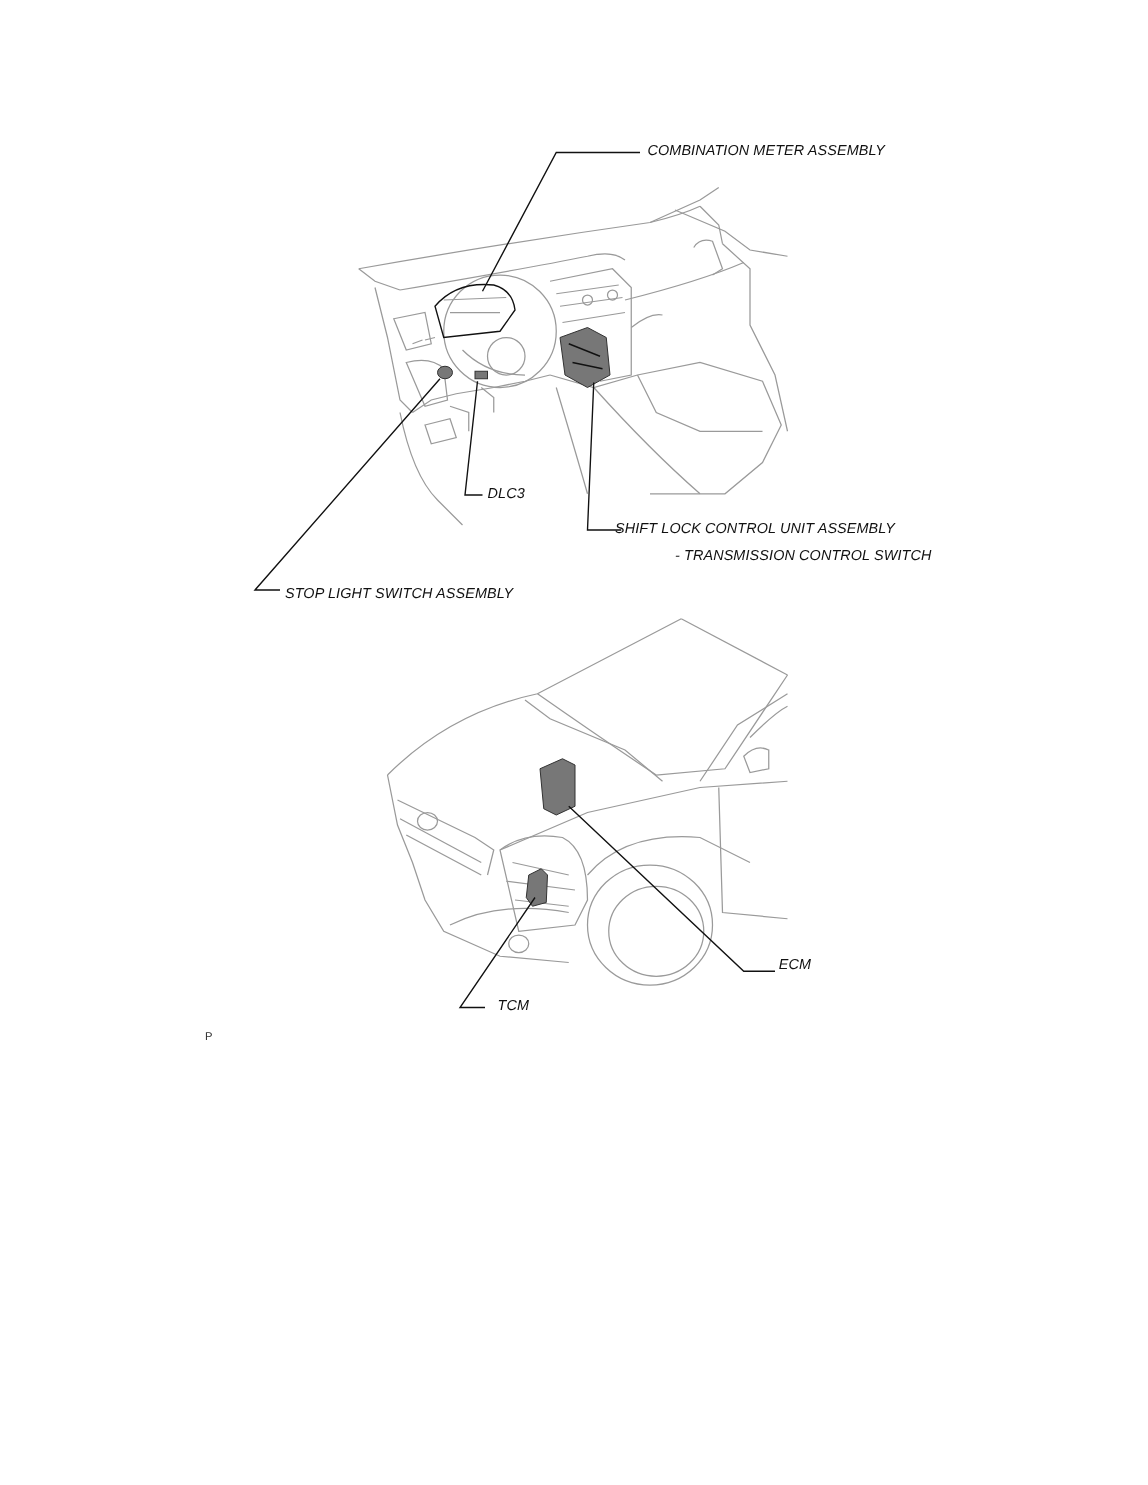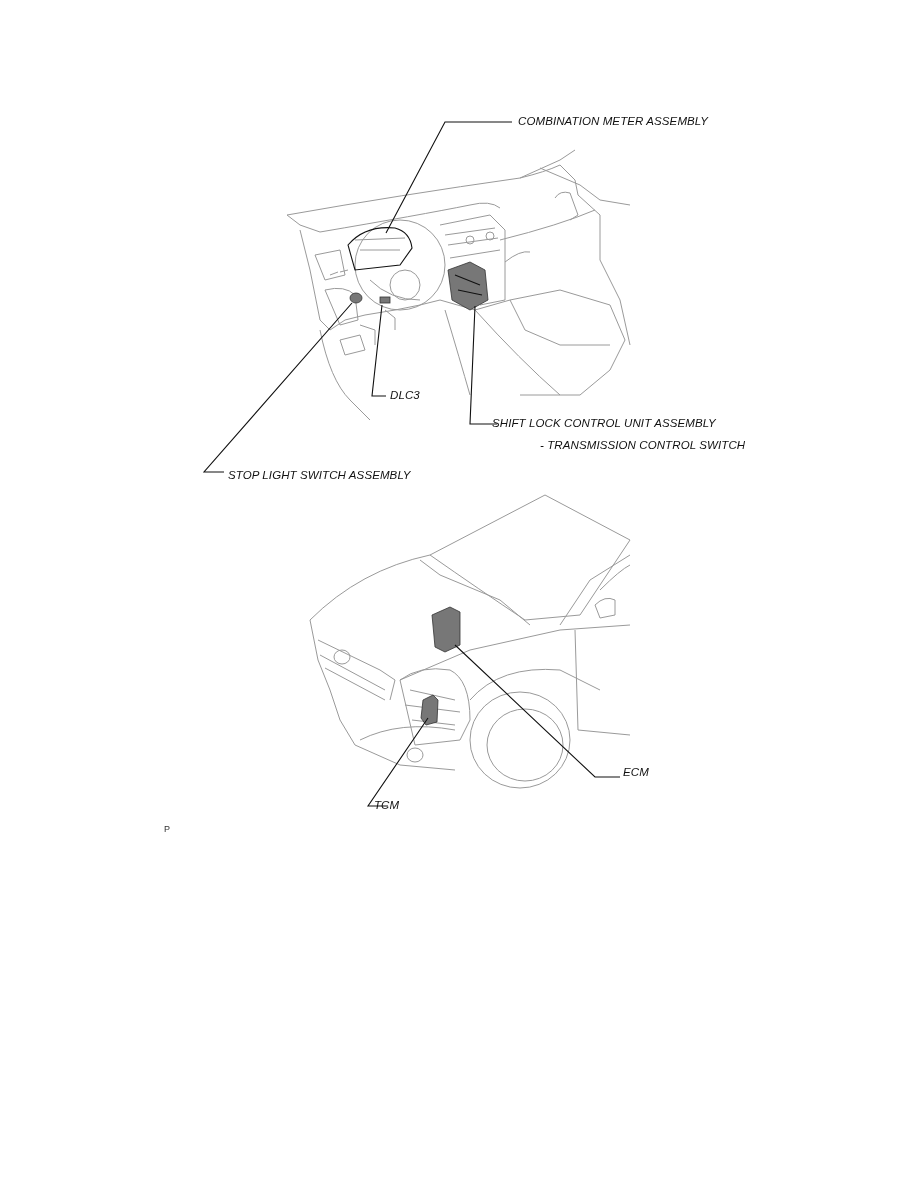--- a/index.html
+++ b/index.html
@@ -110,15 +110,15 @@
   <path class="k" d="M620 777 L595 777 L455 645"></path>
   <path class="k" d="M388 806 L368 806 L428 718"></path>
 </svg>
 
 <div class="label" style="left:518px;top:115px;">COMBINATION METER ASSEMBLY</div>
 <div class="label" style="left:390px;top:389px;">DLC3</div>
 <div class="label" style="left:492px;top:417px;">SHIFT LOCK CONTROL UNIT ASSEMBLY</div>
 <div class="label" style="left:506px;top:439px;margin-left:34px;">- TRANSMISSION CONTROL SWITCH</div>
 <div class="label" style="left:228px;top:469px;">STOP LIGHT SWITCH ASSEMBLY</div>
 <div class="label" style="left:623px;top:766px;text-align:center;">ECM</div>
-<div class="label" style="left:374px;top:799px;">TCM</div>
+<div class="label" style="left:398px;top:799px;">TCM</div>
 
 <div class="pmark" style="left:164px;top:824px;">P</div>
 
 </body></html>

